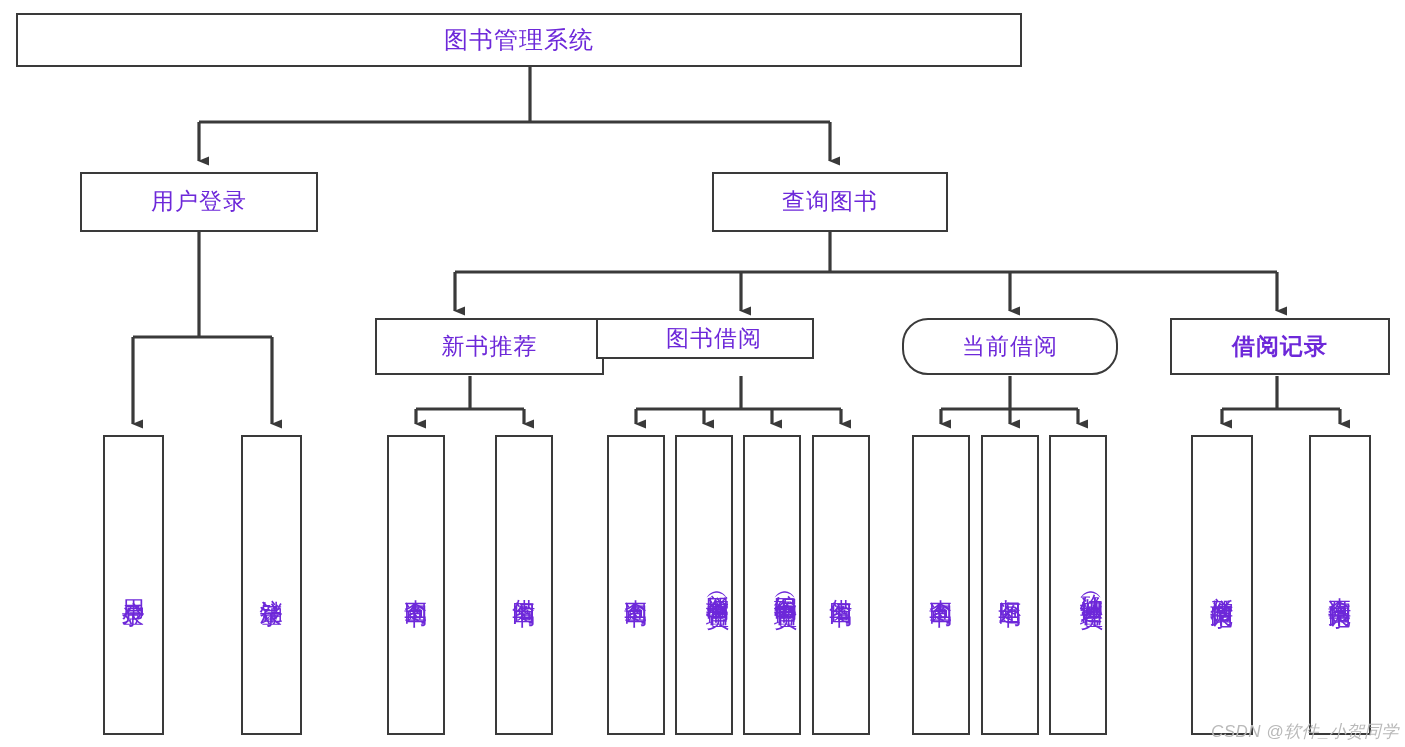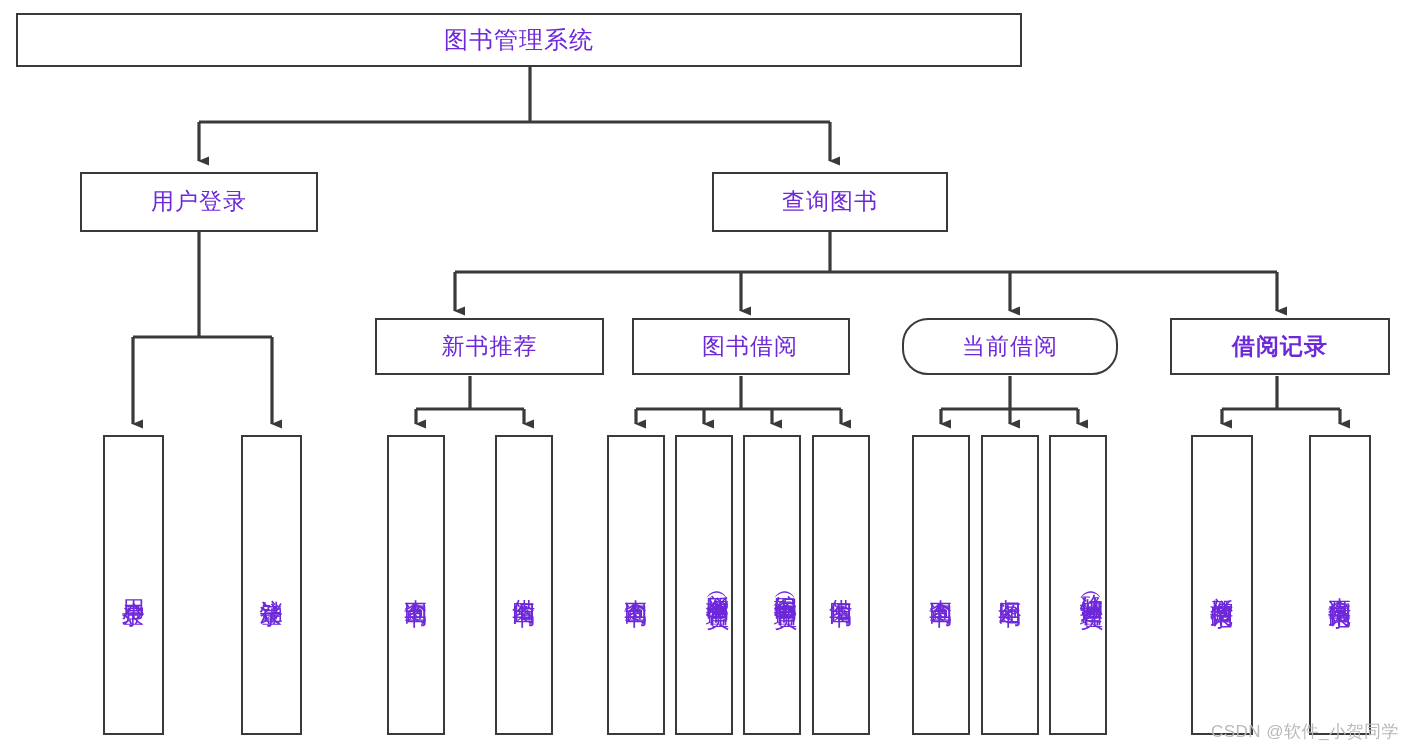--- a/index.html
+++ b/index.html
@@ -58,20 +58,21 @@
   }
   #watermark {
     position: absolute;
     right: 6px;
     bottom: 4px;
     font-size: 17px;
     color: #b9b9b9;
     letter-spacing: 0.5px;
     white-space: nowrap;
     z-index: 3;
+    font-style: italic;
   }
 </style>
 </head>
 <body>
 
 <div id="canvas">
 
   <svg id="wires" viewBox="0 0 1405 747" xmlns="http://www.w3.org/2000/svg">
     <defs>
       <marker id="arrow" markerWidth="10" markerHeight="11" refX="4.6" refY="10" orient="auto" markerUnits="userSpaceOnUse">
@@ -121,21 +122,21 @@
       <path d="M1340,409 L1340,424" marker-end="url(#arrow)"></path>
     </g>
   </svg>
 
   <div class="node horiz root" style="left:16px; top:13px; width:1006px; height:54px;">图书管理系统</div>
 
   <div class="node horiz" style="left:80px; top:172px; width:238px; height:60px;">用户登录</div>
   <div class="node horiz" style="left:712px; top:172px; width:236px; height:60px;">查询图书</div>
 
   <div class="node horiz" style="left:362px; top:318px; width:229px; height:57px;margin-left:13px;">新书推荐</div>
-  <div class="node horiz" style="left:632px; top:318px; width:218px; height:57px;padding-left:18px;">图书借阅</div>
+  <div class="node horiz" style="left:596px; top:318px; width:218px; height:41px;padding-left:18px;">图书借阅</div>
   <div class="node horiz" style="left:902px; top:318px; width:216px; height:57px;border-radius:26px;">当前借阅</div>
   <div class="node horiz" style="left:1170px; top:318px; width:220px; height:57px;font-weight:bold;">借阅记录</div>
 
   <div class="node vert" style="left:103px; top:435px; width:61px; height:300px;">用户登录</div>
   <div class="node vert" style="left:241px; top:435px; width:61px; height:300px;">注销登录</div>
 
   <div class="node vert" style="left:387px; top:435px; width:58px; height:300px;">查询图书</div>
   <div class="node vert" style="left:495px; top:435px; width:58px; height:300px;">借阅图书</div>
 
   <div class="node vert" style="left:607px; top:435px; width:58px; height:300px;">查询图书</div>

